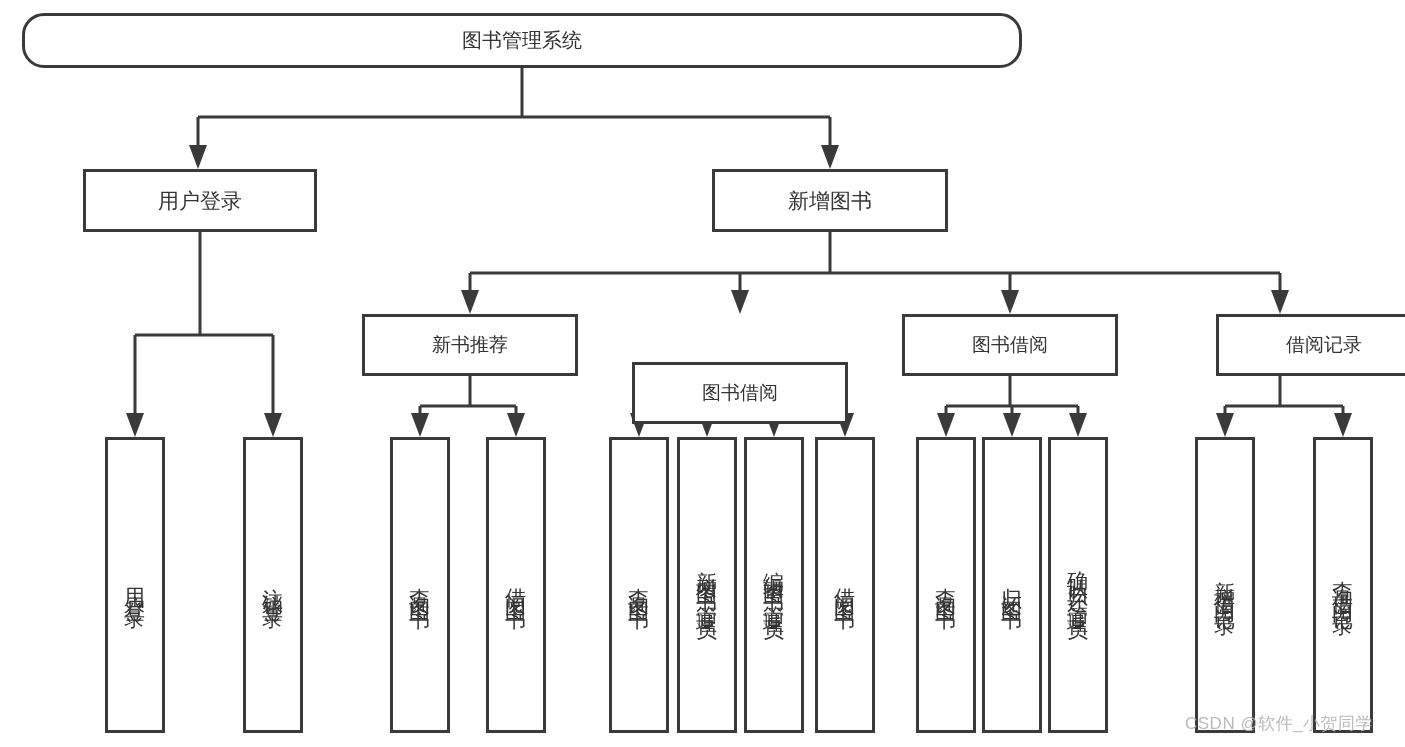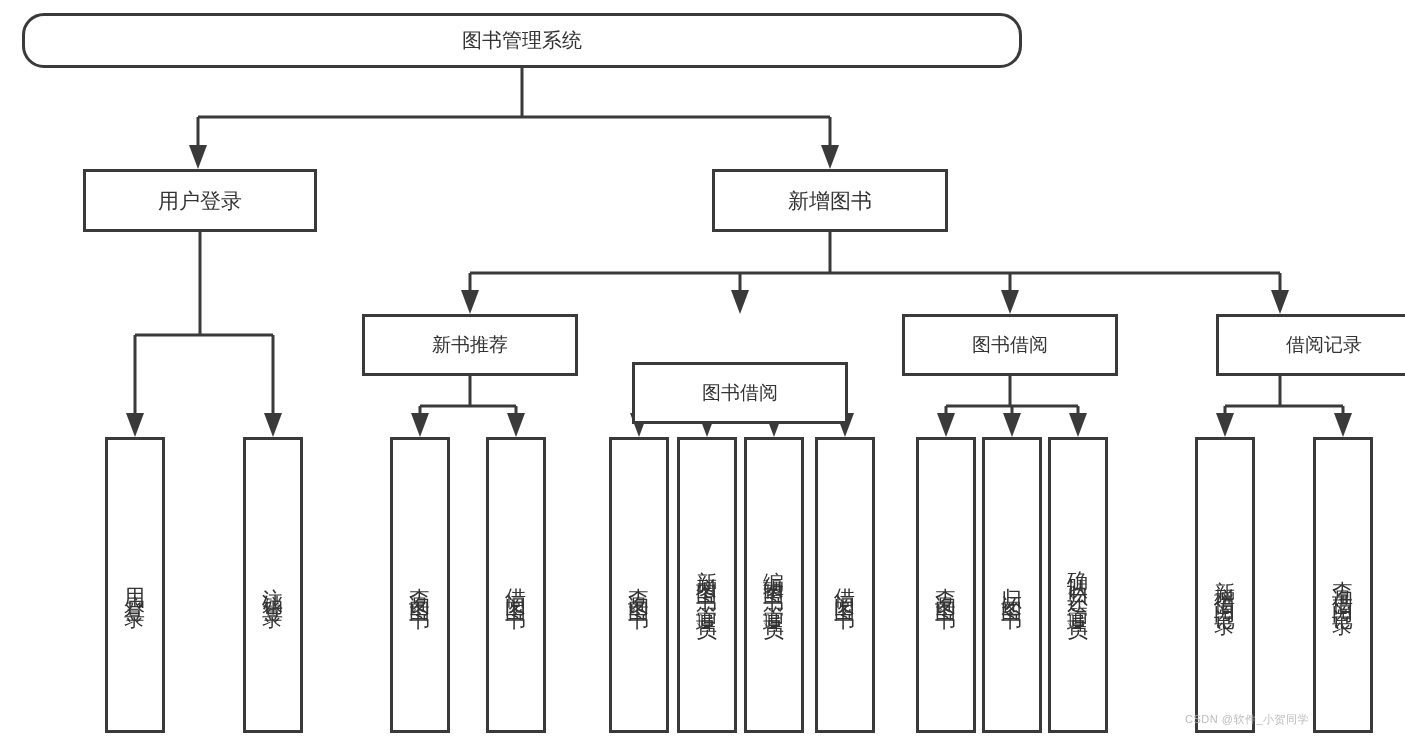--- a/index.html
+++ b/index.html
@@ -33,21 +33,21 @@
     top:437px; width:60px; height:296px; font-size:21px;
     writing-mode:vertical-rl; text-orientation:mixed;
     letter-spacing:7px; line-height:1;
   }
   .x105{left:105px;} .x243{left:243px;} .x390{left:390px;} .x486{left:486px;}
   .x609{left:609px;} .x677{left:677px;} .x744{left:744px;} .x815{left:815px;}
   .x916{left:916px;} .x982{left:982px;} .x1048{left:1048px;}
   .x1195{left:1195px;} .x1313{left:1313px;}
   .watermark{
     position:absolute; left:1185px; top:712px; z-index:5;
-    font-size:11px; letter-spacing:.5px; color:var(--watermark);
+    font-size:17px; letter-spacing:.5px; color:var(--watermark);
     opacity:.92; white-space:nowrap;
   }
 </style>
 </head>
 <body>
 
 <div class="stage">
 
   <svg class="wires" width="1405" height="747" viewBox="0 0 1405 747" aria-hidden="true">
     <path class="lines" d="

